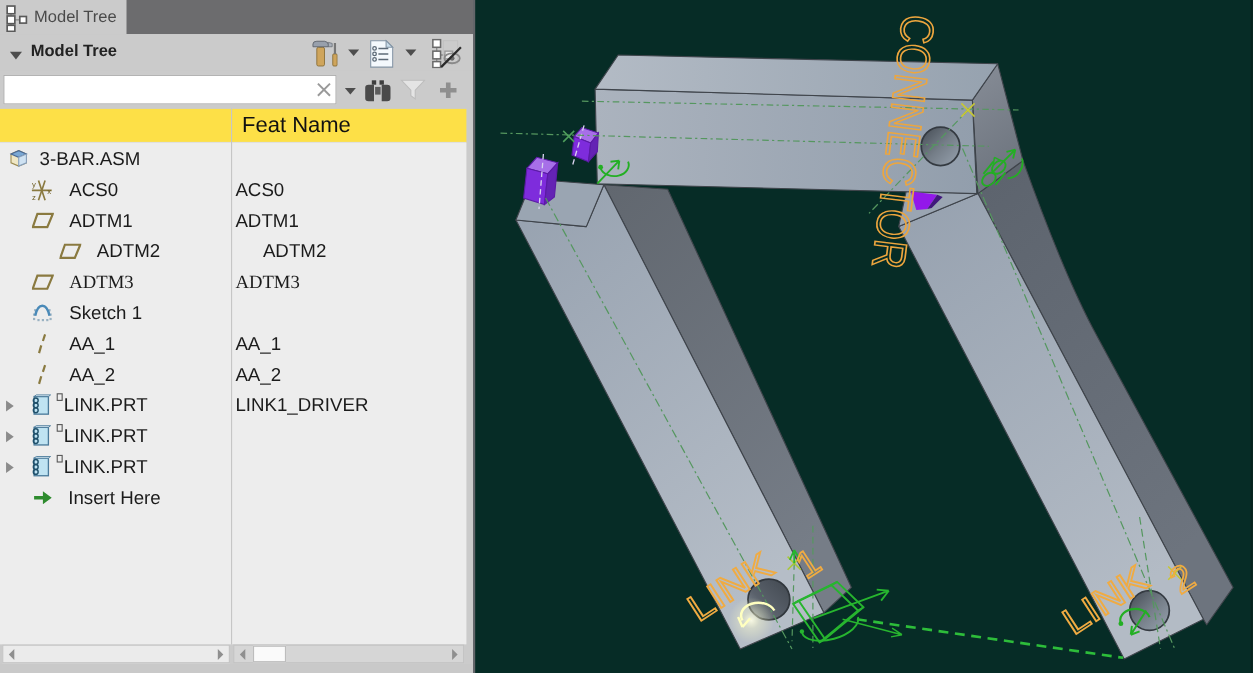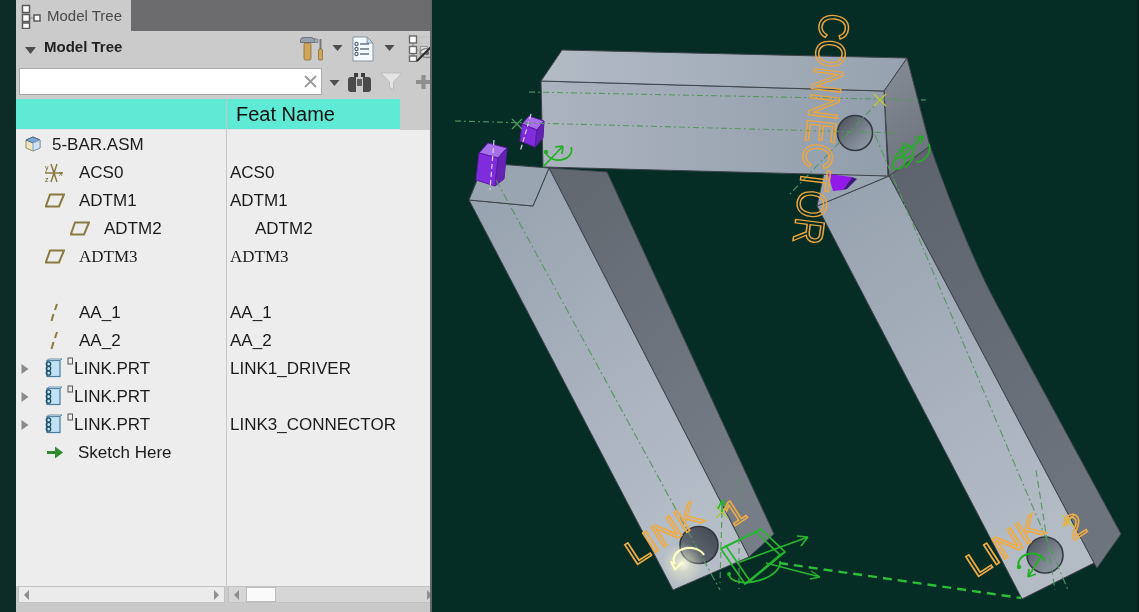--- a/index.html
+++ b/index.html
@@ -1,32 +1,32 @@
 <!DOCTYPE html>
 <html><head>
 <meta charset="utf-8">
 <style>
 * { margin:0; padding:0; box-sizing:border-box; }
 html,body { width:1139px; height:612px; overflow:hidden; font-family:"Liberation Sans", sans-serif; }
 #root { position:relative; width:1139px; height:612px; background:#0c2b27; }
-#panel { position:absolute; left:16px; top:0; width:430px; height:612px; background:#cbcbcb; }
+#panel { position:absolute; left:0; top:0; width:430px; height:612px; background:#cbcbcb; }
 
 #tabbar { position:absolute; left:0; top:0; width:430px; height:31px; background:#6c6c6e; }
 #tab { position:absolute; left:0; top:0; width:115px; height:31px; background:#cbcbcb; }
 #tab .ticon { position:absolute; left:4px; top:3px; }
 #tab .tlabel { position:absolute; left:31px; top:7px; font-size:15px; color:#4a4a4a; }
 
 #hdr { position:absolute; left:0; top:31px; width:430px; height:33px; background:#cbcbcb; }
 #hdr .arrow { position:absolute; left:8px; top:45%; }
 #hdr .hlabel { position:absolute; left:28px; top:7px; font-size:15px; font-weight:bold; color:#222; }
 
 #srow { position:absolute; left:0; top:64px; width:430px; height:35px; background:#cbcbcb; }
 #sinput { position:absolute; left:3px; top:4px; width:303px; height:27px; background:#ffffff; border:1px solid #ababab; }
 
-#colhdr { position:absolute; left:0; top:99px; width:384px; height:31px; background:#5eead4; border-bottom:1px solid #e0e0e0; }
+#colhdr { position:absolute; left:0; top:99px; width:424px; height:31px; background:#fde047; border-bottom:1px solid #e0e0e0; }
 #colhdr .fn { position:absolute; left:220px; top:4px; font-size:20px; color:#111; }
 
 #tree { position:absolute; left:0; top:130px; width:424px; height:456px; background:#ededed; }
 #vdiv { position:absolute; left:210px; top:99px; width:1px; height:487px; background:#c6c6c6; }
 .row { position:absolute; left:0; width:430px; height:28px; font-size:17px; color:#1b1b1b; }
 .row span.nm { position:absolute; top:4px; }
 .row span.ft { position:absolute; left:214px; top:4px; }
 .icon { position:absolute; }
 
 #sb { position:absolute; left:0; top:586px; width:430px; height:18px; background:#cbcbcb; }
@@ -125,21 +125,21 @@
     <div id="colhdr">
         <span class="fn">Feat Name</span>
       </div>
     <div id="tree">
       <div class="row" style="top:1px;">
         <svg class="icon" style="left:7px;top:3px;" width="20" height="20" viewBox="0 0 20 20">
           <path d="M3 6 L10 3 L17 6 L17 14 L10 17 L3 14 Z" fill="#efe7c4" stroke="#9a8a50" stroke-width="1"></path>
           <path d="M3 6 L10 3 L17 6 L10 9 Z" fill="#7aa8d4" stroke="#4a6a94" stroke-width="1"></path>
           <path d="M10 9 L17 6 L17 14 L10 17 Z" fill="#cfe2f2" stroke="#88a0bc" stroke-width="1"></path>
         </svg>
-        <span class="nm" style="left:36px;">5-BAR.ASM</span>
+        <span class="nm" style="left:36px;">3-BAR.ASM</span>
       </div>
       <div class="row" style="top:29px;text-decoration:underline;">
         <svg class="icon" style="left:28px;top:3px;" width="22" height="22" viewBox="0 0 22 22">
           <g stroke="#8a7a40" stroke-width="1.5" fill="none">
             <line x1="7" y1="2" x2="13" y2="20"></line>
             <line x1="13" y1="2" x2="7" y2="20"></line>
             <line x1="1" y1="11" x2="19" y2="11"></line>
           </g>
           <text x="1" y="8" font-size="7" fill="#6a5a20">y</text>
           <text x="15" y="14" font-size="7" fill="#6a5a20">x</text>
@@ -162,20 +162,37 @@
         <span class="nm" style="left:63px;">ADTM2</span>
           <span class="ft">ADTM2</span>
       </div>
       <div class="row" style="top:113px;font-family:Liberation Serif, serif;">
         <svg class="icon" style="left:29px;top:6px;" width="20" height="15" viewBox="0 0 20 15">
           <path d="M5 1.5 L19 1.5 L14 13.5 L0.8 13.5 Z" fill="none" stroke="#8a7a40" stroke-width="2"></path>
         </svg>
         <span class="nm" style="left:63px;">ADTM3</span>
           <span class="ft">ADTM3</span>
       </div>
+      <div class="row" style="top:141px;">
+        <svg class="icon" style="left:29px;top:4px;" width="19" height="18" viewBox="0 0 19 18">
+          <g fill="#9ab2c2">
+              <rect x="1" y="14" width="2" height="2"></rect>
+              <rect x="5" y="15" width="2" height="2"></rect>
+              <rect x="9" y="15" width="2" height="2"></rect>
+              <rect x="13" y="15" width="2" height="2"></rect>
+              <rect x="16" y="14" width="2" height="2"></rect>
+              <rect x="1" y="10" width="2" height="2"></rect>
+              <rect x="16" y="10" width="2" height="2"></rect>
+              <rect x="2" y="6" width="2" height="2"></rect>
+              <rect x="15" y="6" width="2" height="2"></rect>
+            </g>
+          <path d="M3 12 Q5 3 9.5 3 Q14 3 16 12" fill="none" stroke="#4a8ab8" stroke-width="2.2"></path>
+        </svg>
+        <span class="nm" style="left:63px;">Sketch 1</span>
+      </div>
       <div class="row" style="top:169px;">
         <svg class="icon" style="left:31px;top:3px;" width="15" height="21" viewBox="0 0 15 21">
           <g stroke="#8a7a40" stroke-width="2" fill="none">
               <line x1="10" y1="2" x2="8" y2="8"></line>
               <line x1="6.5" y1="12" x2="4.5" y2="19"></line>
             </g>
         </svg>
         <span class="nm" style="left:63px;">AA_1</span>
           <span class="ft">AA_1</span>
       </div>
@@ -236,27 +253,26 @@
           <g fill="none" stroke="#20506a" stroke-width="1.3">
             <circle cx="5.5" cy="6" r="2.2"></circle>
               <circle cx="5.5" cy="10.5" r="2.2"></circle>
               <circle cx="5.5" cy="15" r="2.2"></circle>
           </g>
         </svg>
         <svg class="icon" style="left:51px;top:2px;" width="7" height="8" viewBox="0 0 7 8">
             <rect x="1" y="1" width="4.5" height="6" fill="none" stroke="#555" stroke-width="1"></rect>
           </svg>
         <span class="nm" style="left:58px;">LINK.PRT</span>
-          <span class="ft">LINK3_CONNECTOR</span>
       </div>
       <div class="row" style="top:309px;">
         <svg class="icon" style="left:30px;top:6px;" width="18" height="15" viewBox="0 0 18 15">
           <path d="M1 6 L9 6 L9 1.5 L17 7.5 L9 13.5 L9 9 L1 9 Z" fill="#2e8b2e"></path>
         </svg>
-        <span class="nm" style="left:62px;">Sketch Here</span>
+        <span class="nm" style="left:62px;">Insert Here</span>
       </div>
     </div>
     <div id="vdiv"></div>
     <div id="sb">
       <div class="sbar" style="left:2px;width:207px;">
         <svg style="position:absolute;left:2px;top:2px;" width="12" height="12" viewBox="0 0 12 12">
             <path d="M8 1 L3 6 L8 11 Z" fill="#8f8f8f"></path>
           </svg>
         <svg style="position:absolute;right:2px;top:2px;" width="12" height="12" viewBox="0 0 12 12">
             <path d="M4 1 L9 6 L4 11 Z" fill="#8f8f8f"></path>

